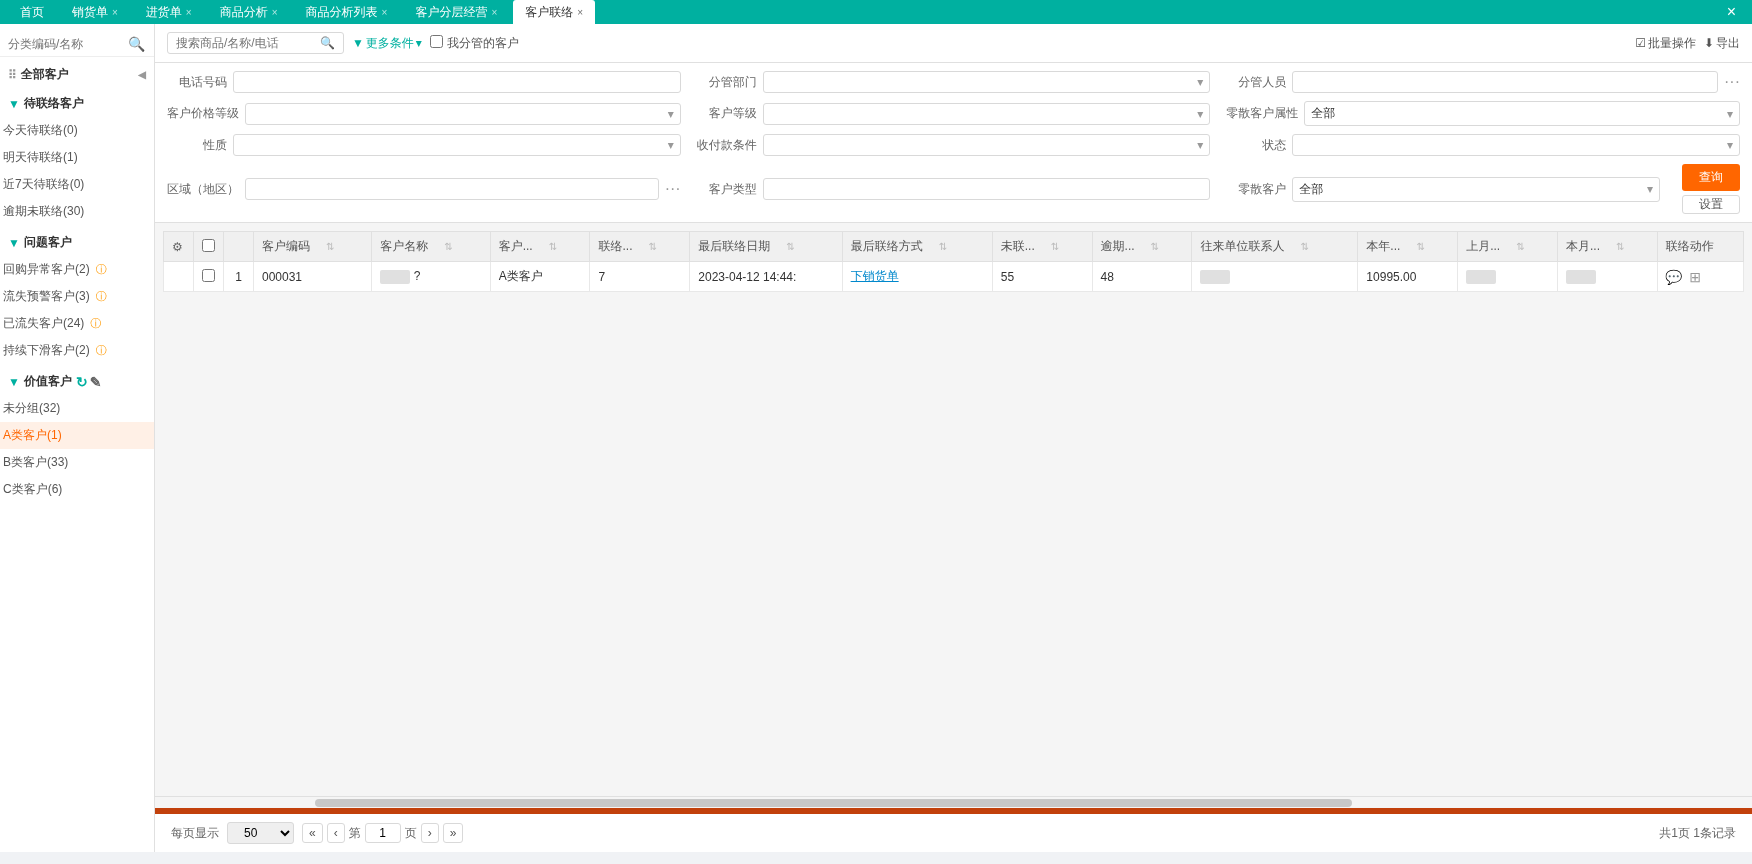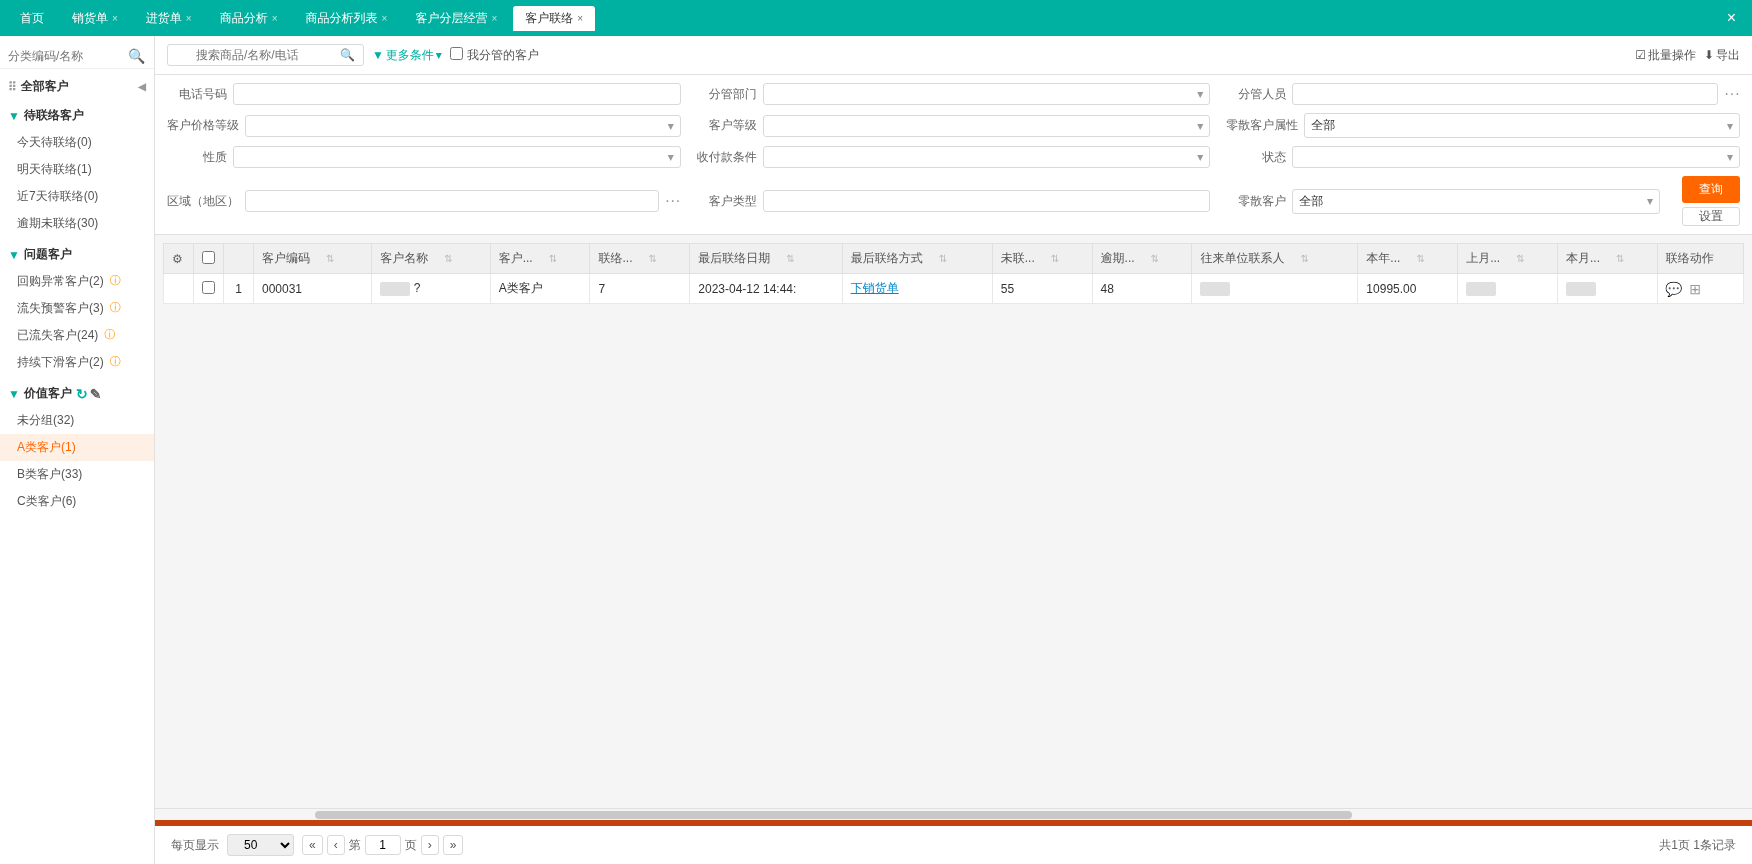--- a/index.html
+++ b/index.html
@@ -1,51 +1,51 @@
 <!DOCTYPE html>
 <html><head>
   <meta charset="utf-8">
   <style>
     * { box-sizing: border-box; margin: 0; padding: 0; font-family: 'Microsoft YaHei', Arial, sans-serif; font-size: 12px; }
     body { background: #f0f2f5; width: 1752px; height: 864px; overflow: hidden; }
 
     
-    .top-nav { background: #00b0a0; display: flex; align-items: center; height: 36px; padding: 0 8px; gap: 4px; }
+    .top-nav { background: #00b0a0; display: flex; align-items: center; height: 24px; padding: 0 8px; gap: 4px; }
     .nav-tab { color: #fff; padding: 4px 12px; cursor: pointer; display: flex; align-items: center; gap: 4px; font-size: 13px; white-space: nowrap; border-radius: 3px 3px 0 0; }
     .nav-tab.home { background: transparent; }
     .nav-tab.active { background: #fff; color: #333; }
     .nav-tab .close-x { font-size: 10px; opacity: 0.7; cursor: pointer; }
     .top-nav .spacer { flex: 1; }
     .top-nav .window-close { color: #fff; font-size: 16px; cursor: pointer; padding: 0 8px; }
 
     
     .main-layout { display: flex; height: calc(864px - 36px); }
 
     
     .sidebar { width: 155px; background: #fff; border-right: 1px solid #e0e0e0; display: flex; flex-direction: column; overflow-y: auto; padding: 8px 0; }
     .sidebar-search { display: flex; align-items: center; padding: 4px 8px; border-bottom: 1px solid #eee; margin-bottom: 4px; }
     .sidebar-search input { border: none; outline: none; font-size: 12px; width: 100%; color: #999; }
     .sidebar-search .search-icon { color: #00b0a0; font-size: 14px; cursor: pointer; }
 
     .sidebar-section { padding: 2px 0; }
     .sidebar-header { display: flex; align-items: center; padding: 5px 8px; font-weight: bold; color: #333; cursor: pointer; }
     .sidebar-header .icon { margin-right: 4px; color: #999; }
     .sidebar-header .collapse-icon { margin-left: auto; color: #999; font-size: 10px; }
-    .sidebar-item { padding: 5px 17px; color: #555; cursor: pointer; display: flex; gap: 2px; }
+    .sidebar-item { padding: 5px 3px; color: #555; cursor: pointer; display: flex; align-items: center; gap: 2px; }
     .sidebar-item.active { background: #fff0e6; color: #ff6600; }
     .sidebar-sub { font-size: 12px; }
     .sidebar-item .warning-icon { color: #ff9900; font-size: 11px; margin-left: 4px; }
 
     
     .content-area { flex: 1; display: flex; flex-direction: column; background: #f5f5f5; overflow: hidden; }
 
     
     .filter-bar { background: #fff; padding: 8px 12px; border-bottom: 1px solid #e0e0e0; display: flex; align-items: center; gap: 8px; }
     .filter-search { display: flex; align-items: center; border: 1px solid #d9d9d9; border-radius: 3px; padding: 3px 8px; gap: 4px; }
-    .filter-search input { border: none; outline: none; font-size: 12px; width: 140px; color: #999; margin-left: 20px; }
+    .filter-search input { border: none; outline: none; font-size: 12px; width: 140px; color: #999; }
     .filter-search .search-btn { color: #00b0a0; cursor: pointer; }
     .filter-more { color: #00b0a0; cursor: pointer; display: flex; align-items: center; gap: 2px; }
     .filter-checkbox { display: flex; align-items: flex-start; gap: 4px; color: #555; cursor: pointer; }
     .filter-checkbox input { cursor: pointer; }
     .filter-bar .spacer { flex: 1; }
     .batch-op { color: #555; cursor: pointer; display: flex; align-items: center; gap: 2px; }
     .export-btn { color: #555; cursor: pointer; display: flex; align-items: center; gap: 2px; }
     .filter-row { display: flex; align-items: center; gap: 6px; }
     .filter-label { color: #666; white-space: nowrap; min-width: 60px; text-align: right; }
     .filter-input { flex: 1; border: 1px solid #d9d9d9; border-radius: 3px; padding: 3px 6px; font-size: 12px; outline: none; color: #333; }

